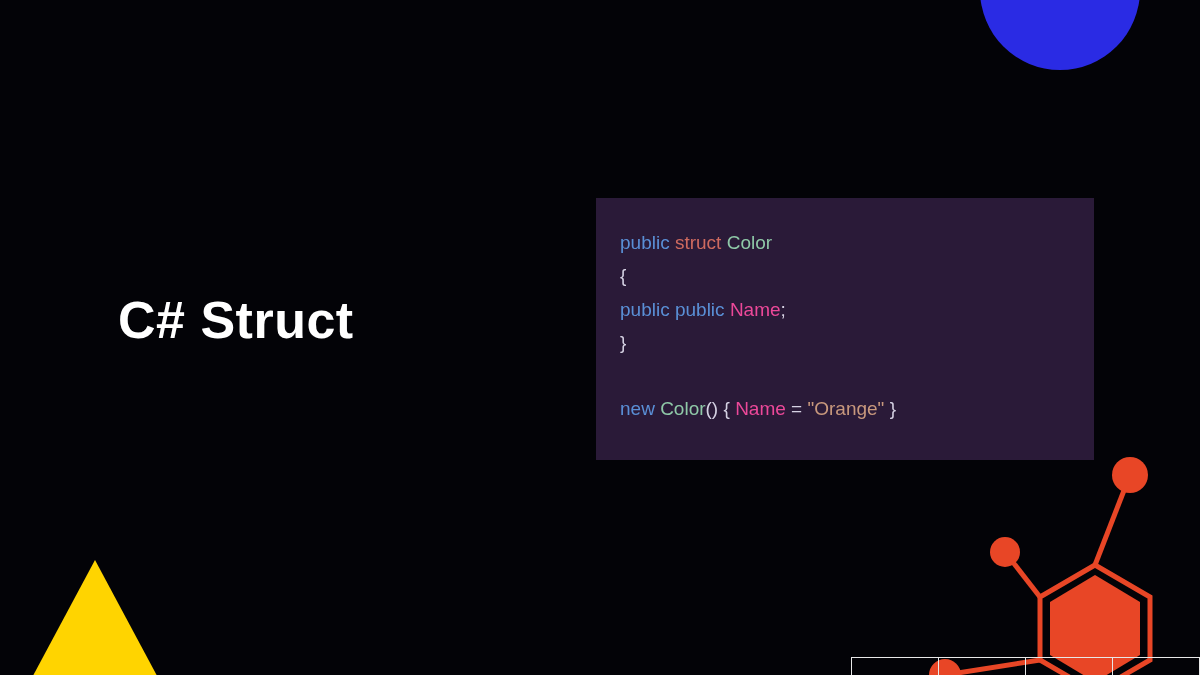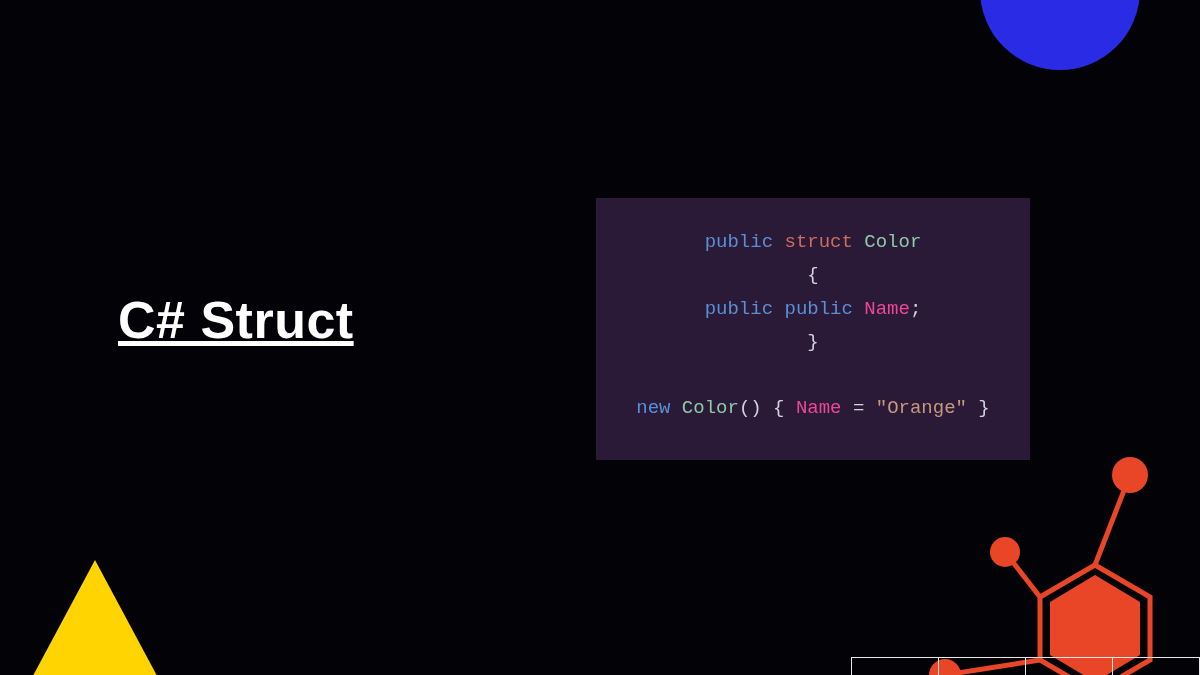--- a/index.html
+++ b/index.html
@@ -12,35 +12,33 @@
     font-family: -apple-system, BlinkMacSystemFont, "Segoe UI", Arial, sans-serif;
   }
   .title {
     position: absolute;
     left: 118px;
     top: 290px;
     color: #ffffff;
     font-size: 52px;
     font-weight: 900;
     letter-spacing: 0.5px;
-    text-decoration: underline;
   }
   .code-block {
     position: absolute;
     left: 596px;
     top: 198px;
-    width: 434px;
+    width: 498px;
     height: 262px;
     background: #2a1a38;
     padding: 28px 24px;
-    font-family: Liberation Mono, monospace;
+    font-family: Liberation Sans, sans-serif;
     font-size: 19px;
     line-height: 1.75;
     color: #d5d1e3;
-    text-align: center;
   }
   .kw-blue { color: #5a8fd6; }
   .kw-struct { color: #cf6a5f; }
   .type-green { color: #8fc9a8; }
   .prop { color: #ec4899; }
   .eq { color: #d5d1e3; }
   .str { color: #c8987d; }
   .brace { color: #d5d1e3; }
 
   .blue-semi {

